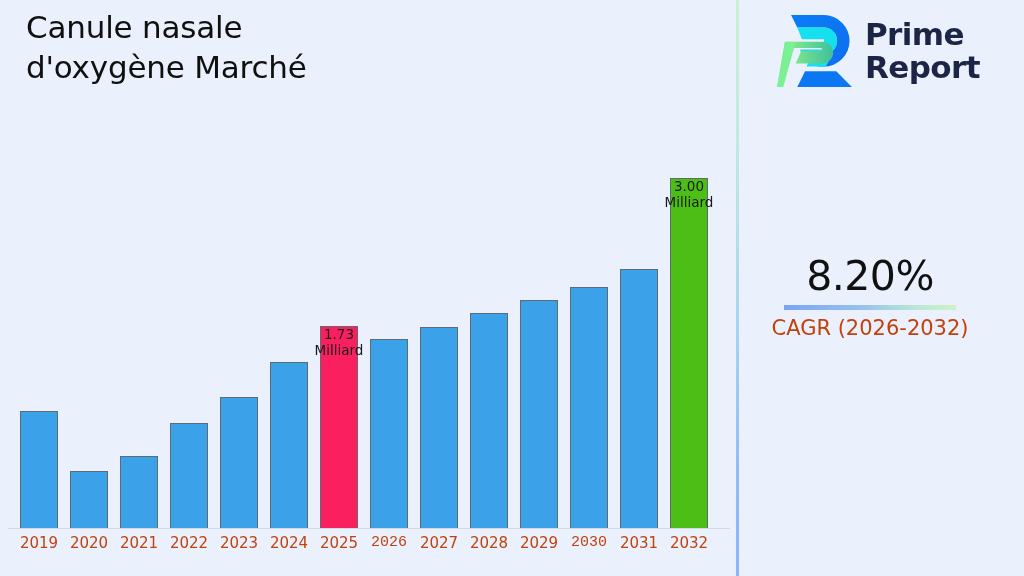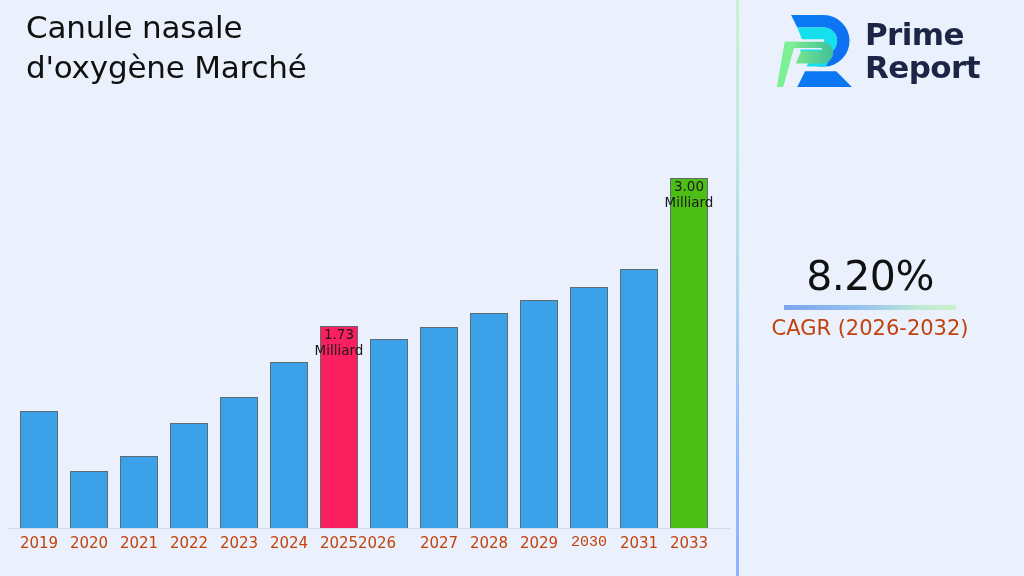--- a/index.html
+++ b/index.html
@@ -183,27 +183,27 @@
 
     <div id="axis-line"></div>
 
   <div class="tick-label" style="left: 14px;">2019</div>
       <div class="tick-label" style="left: 64px;">2020</div>
       <div class="tick-label" style="left: 114px;">2021</div>
       <div class="tick-label" style="left: 164px;">2022</div>
       <div class="tick-label" style="left: 214px;">2023</div>
       <div class="tick-label" style="left: 264px;">2024</div>
       <div class="tick-label" style="left: 314px;">2025</div>
-      <div class="tick-label" style="left: 352px;">2026</div>
+      <div class="tick-label" style="left: 364px; font-family: Liberation Mono, monospace;">2026</div>
       <div class="tick-label" style="left: 414px;">2027</div>
       <div class="tick-label" style="left: 464px;">2028</div>
       <div class="tick-label" style="left: 514px;">2029</div>
       <div class="tick-label" style="left: 564px; font-family: Liberation Mono, monospace;">2030</div>
       <div class="tick-label" style="left: 614px;">2031</div>
-      <div class="tick-label" style="left: 664px;">2033</div>
+      <div class="tick-label" style="left: 664px;">2032</div>
     </div>
 
   <div id="panel-divider"></div>
 
   <div id="side-panel">
 
     <div id="logo">
       <svg id="logo-mark" viewBox="0 0 100 104">
         <defs>
           <linearGradient id="gBlue" x1="0" y1="0" x2="1" y2="1">

